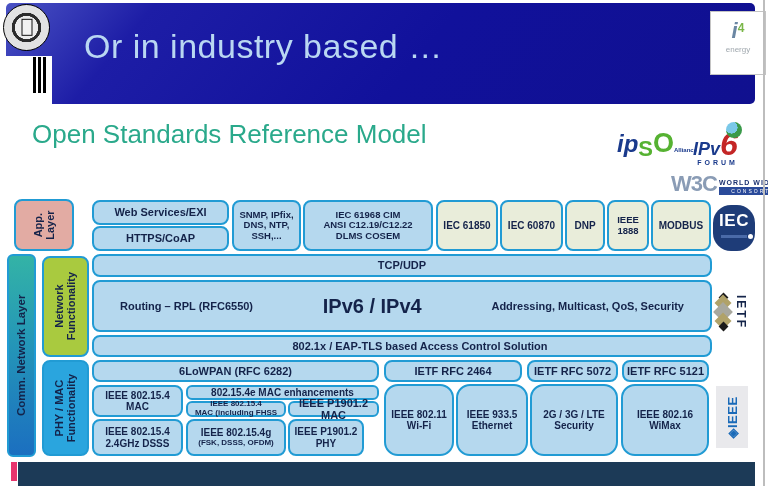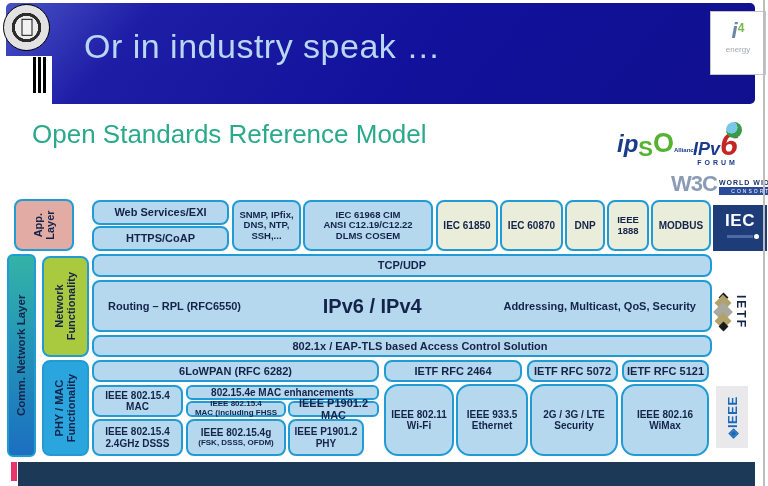--- a/index.html
+++ b/index.html
@@ -49,21 +49,21 @@
       font-weight:bold;white-space:pre-line;line-height:1.12;}
   .green{background:#e9edda;}
   .bigr{border-radius:14px;}
   .vlabel{display:flex;align-items:center;justify-content:center;overflow:hidden;}
   .vlabel span{transform:rotate(-90deg);white-space:pre-line;text-align:center;
       font-weight:bold;color:#14234a;line-height:1.1;}
   .pink{background:#e2aba3;}
   .lgreen{background:#a9ca3f;}
   .lcyan{background:#2aa5de;}
   .commgrad{background:linear-gradient(180deg,#33b3a6 0%,#2495b8 45%,#1b6fc0 100%);}
-  .iprow{justify-content:space-between;padding:0 14px;}
+  .iprow{justify-content:space-between;padding:0 26px;}
   .iprow .side{font-size:11px;}
   .iprow .big{font-size:20px;}
   .f8{font-size:8px;}.f9{font-size:11px;}.f95{font-size:9.5px;}.f10{font-size:10px;}
   .f11{font-size:11px;}.f115{font-size:11.5px;}
 
   
   .iec-logo{background:#1e3c78;color:#fff;text-align:center;font-weight:bold;font-size:17px;
       padding-top:6px;letter-spacing:.5px;}
   .iec-ul{position:relative;width:26px;height:3px;background:#4a6aa8;margin:4px auto 0;}
   .iec-ul::after{content:"";position:absolute;right:-6px;top:-1px;width:5px;height:5px;
@@ -83,21 +83,21 @@
   .bottom-bar{background:#1c3a57;}
   .pink-mark{background:#e8356e;}
   .edge{background:#bdbdbd;}
 </style>
 </head>
 <body>
 
 <div class="slide">
 
   <div class="abs banner" style="left:6px;top:3px;width:749px;height:101px;">
-    <div class="abs page-title" style="left:78px;top:24px;">Or in industry speak …</div>
+    <div class="abs page-title" style="left:78px;top:24px;">Or in industry based …</div>
   </div>
   <div class="abs seal" style="left:3px;top:4px;width:47px;height:47px;"></div>
   <div class="abs notch" style="left:0;top:56px;width:52px;height:49px;"></div>
   <div class="abs stripes" style="left:33px;top:57px;width:14px;height:36px;"></div>
   <div class="abs i4" style="left:710px;top:11px;width:56px;height:64px;">
     <span class="i4-i">i</span><span class="i4-sup">4</span>
     <span class="i4-sub">energy</span>
   </div>
 
   <div class="abs subtitle" style="left:32px;top:119px;">Open Standards Reference Model</div>
@@ -126,21 +126,21 @@
 SSH,...</div>
   <div class="abs bx f95" style="left:303px;top:200px;width:130px;height:51px;">IEC 61968 CIM
 ANSI C12.19/C12.22
 DLMS COSEM</div>
   <div class="abs bx green f10" style="left:436px;top:200px;width:62px;height:51px;">IEC 61850</div>
   <div class="abs bx green f10" style="left:500px;top:200px;width:63px;height:51px;">IEC 60870</div>
   <div class="abs bx green f10" style="left:565px;top:200px;width:40px;height:51px;">DNP</div>
   <div class="abs bx green f95" style="left:607px;top:200px;width:42px;height:51px;">IEEE
 1888</div>
   <div class="abs bx green f10" style="left:651px;top:200px;width:60px;height:51px;">MODBUS</div>
-  <div class="abs iec-logo" style="left:713px;top:205px;width:54px;height:46px;">
+  <div class="abs iec-logo" style="left:713px;top:205px;width:42px;height:46px;border-radius:18px;">
     <span>IEC</span>
     <div class="iec-ul"></div>
   </div>
 
   <div class="abs bx commgrad vlabel" style="left:7px;top:254px;width:29px;height:203px;border-radius:6px;"><span class="f115" style="white-space:nowrap;">Comm. Network Layer</span></div>
   <div class="abs bx lgreen vlabel" style="left:42px;top:256px;width:47px;height:101px;"><span class="f11">Network
 Functionality</span></div>
 
   <div class="abs bx f11" style="left:92px;top:254px;width:620px;height:23px;">TCP/UDP</div>
   <div class="abs bx iprow" style="left:92px;top:280px;width:620px;height:52px;">

